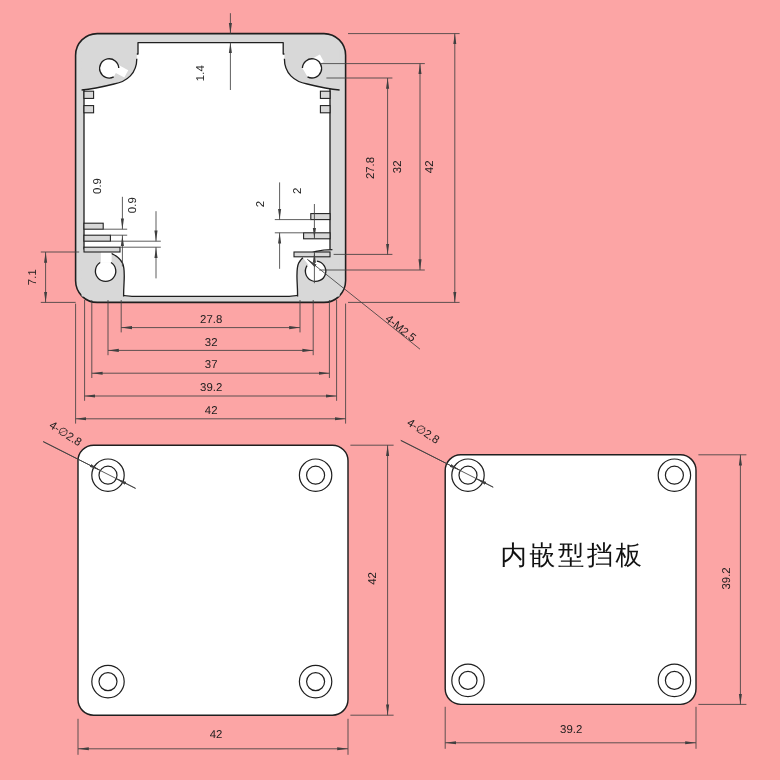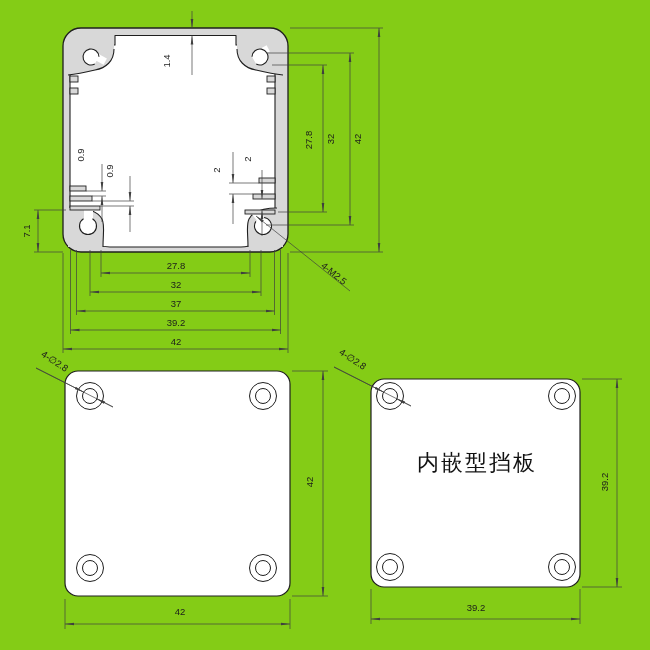--- a/index.html
+++ b/index.html
@@ -1,16 +1,16 @@
 <!DOCTYPE html>
 <html><head>
 <meta charset="utf-8">
 <style>
   html,body{margin:0;padding:0;background:#ffffff;}
-  .page{width:650px;height:650px;background:#84cc16;position:relative;overflow:hidden;}
+  .page{width:650px;height:650px;background:#fca5a5;position:relative;overflow:hidden;}
   svg{display:block;}
   .body{fill:#d8d8d8;stroke:#1f1f1f;stroke-width:1.3;stroke-linejoin:round;}
   .cav{fill:#ffffff;stroke:#1f1f1f;stroke-width:1.1;stroke-linejoin:round;}
   .blob{fill:#d8d8d8;stroke:none;}
   .edge{fill:none;stroke:#1f1f1f;stroke-width:1.1;}
   .boss{fill:#ffffff;stroke:#1f1f1f;stroke-width:1.1;}
   .fin{fill:#d8d8d8;stroke:#1f1f1f;stroke-width:0.9;}
   .conn{fill:#ffffff;stroke:none;}
   .plate{fill:#ffffff;stroke:#1f1f1f;stroke-width:1.2;}
   .hole{fill:#ffffff;stroke:#1f1f1f;stroke-width:1;}

